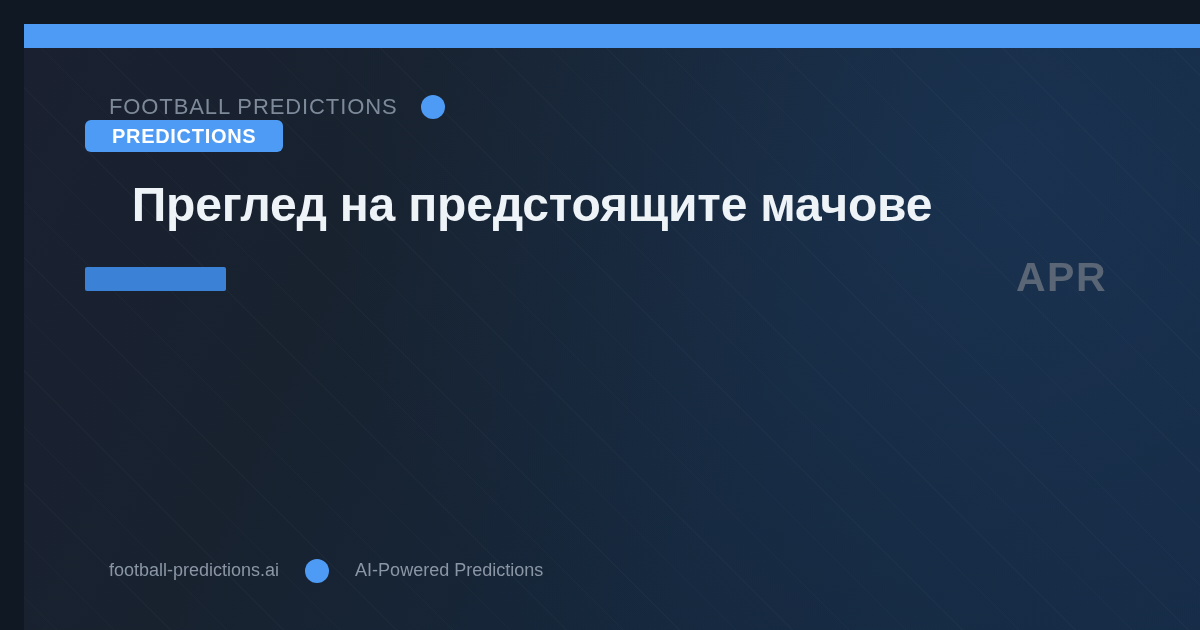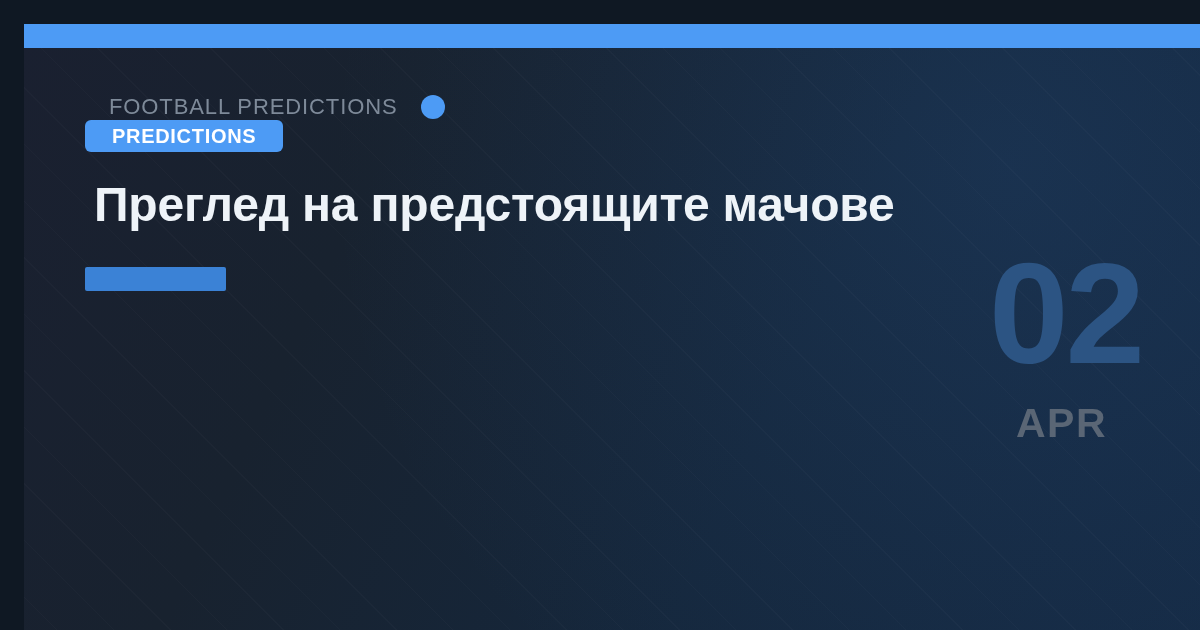--- a/index.html
+++ b/index.html
@@ -105,20 +105,21 @@
   #headline {
     position:absolute;
     left:58px;
     top:139px;
     width:900px;
     font-size:48px;
     font-weight:bold;
     line-height:1.25;
     color:#eef3f8;
     letter-spacing:-0.2px;
+    text-align:center;
   }
 
   #title-rule {
     position:absolute;
     left:61px;
     top:243px;
     width:141px;
     height:4px;
     border-radius:2px;
     background:#3b82d6;
@@ -189,19 +190,23 @@
 
     <div id="badge">
       <span>PREDICTIONS</span>
     </div>
 
     <h1 id="headline">Преглед на предстоящите мачове</h1>
 
     <div id="title-rule"></div>
 
     <div id="date-block">
-      <span id="date-day">02</span>
       <span id="date-month">APR</span>
     </div>
 
+    <div id="footer">
+      <span>football-predictions.ai</span>
+      <span class="dot"></span>
+      <span>AI-Powered Predictions</span>
+    </div>
 
   </div>
 </div>
 
 </body></html>

